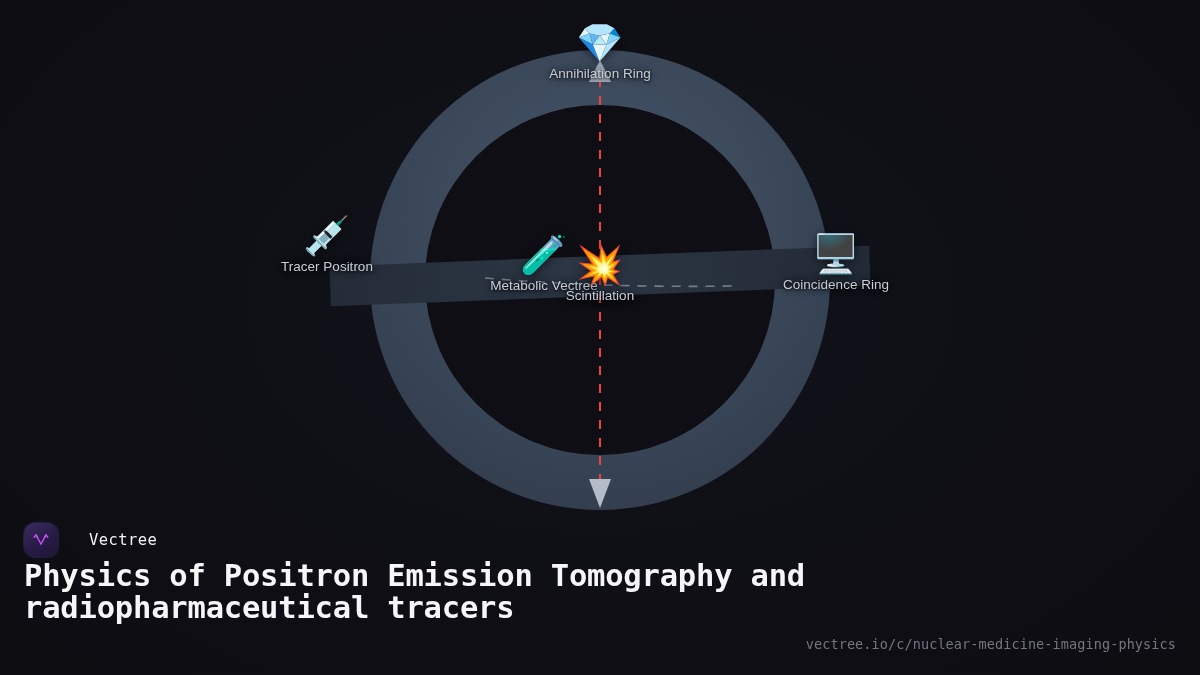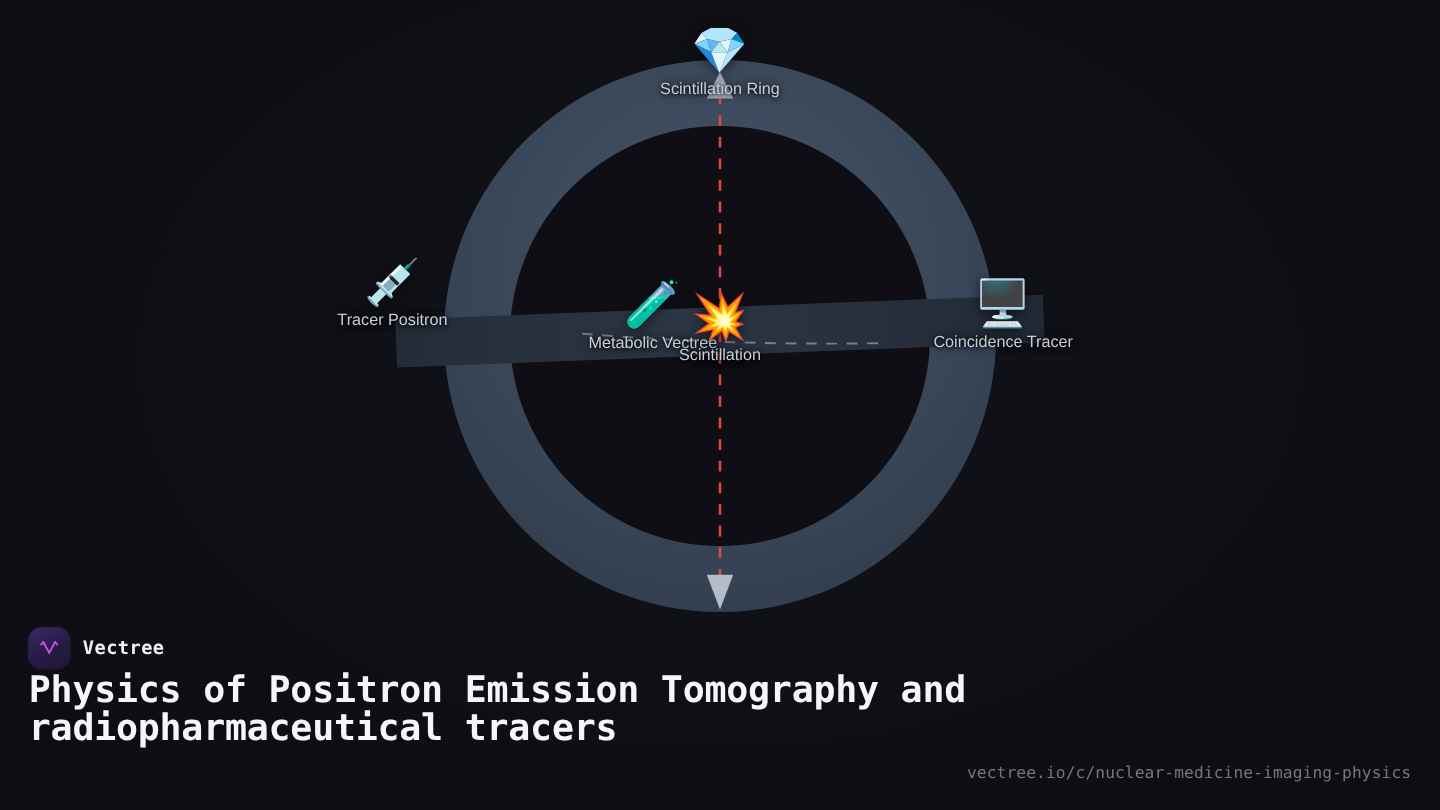--- a/index.html
+++ b/index.html
@@ -57,23 +57,24 @@
   }
   #brand-logo {
     width:34px; height:34px;
     border-radius:11px;
     background:linear-gradient(150deg,#3b2a63 0%,#271b45 55%,#1f1738 100%);
     display:flex; align-items:center; justify-content:center;
     box-shadow:0 0 0 1px rgba(150,110,230,.18);
   }
   #brand-name {
     font-family:"DejaVu Sans Mono", monospace;
-    font-size:15.5px; font-weight:bold;
+    font-size:15.5px; font-weight:normal;
     color:#f2f2f5;
     letter-spacing:.4px;
+    margin-left:20px;
   }
   #headline {
     position:absolute;
     left:24px; top:50px;
     width:830px;
     font-family:"DejaVu Sans Mono", monospace;
     font-weight:bold;
     font-size:30.5px;
     line-height:32px;
     color:#f6f6f8;
@@ -126,41 +127,41 @@
 
       <line x1="600" y1="78" x2="600" y2="480" stroke="#e8453c" stroke-width="2.1" stroke-dasharray="9 9"></line>
 
       <polygon points="600,60 611,82 589,82" fill="#a9b3c1"></polygon>
 
       <polygon points="600,508 611,479 589,479" fill="#b3bcc8"></polygon>
     </svg>
 
     <div class="node" style="left:600px; top:22px;">
       <span class="glyph">💎</span>
-      <span class="caption">Scintillation Ring</span>
+      <span class="caption">Annihilation Ring</span>
     </div>
 
     <div class="node" style="left:327px; top:215px;">
       <span class="glyph">💉</span>
       <span class="caption">Tracer Positron</span>
     </div>
 
     <div class="node" style="left:544px; top:234px;">
       <span class="glyph">🧪</span>
       <span class="caption">Metabolic Vectree</span>
     </div>
 
     <div class="node" style="left:600px; top:244px;">
       <span class="glyph">💥</span>
       <span class="caption">Scintillation</span>
     </div>
 
     <div class="node" style="left:836px; top:233px;">
       <span class="glyph">🖥️</span>
-      <span class="caption">Coincidence Tracer</span>
+      <span class="caption">Coincidence Ring</span>
     </div>
   </div>
 
   <div id="footer">
 
     <div id="brand-row">
       <div id="brand-logo">
         <svg width="20" height="20" viewBox="0 0 20 20" aria-hidden="true">
           <g stroke="#c24ff0" stroke-width="1.5" fill="none" stroke-linecap="round">
             <path d="M5 5 L10 14 L15 5"></path>

